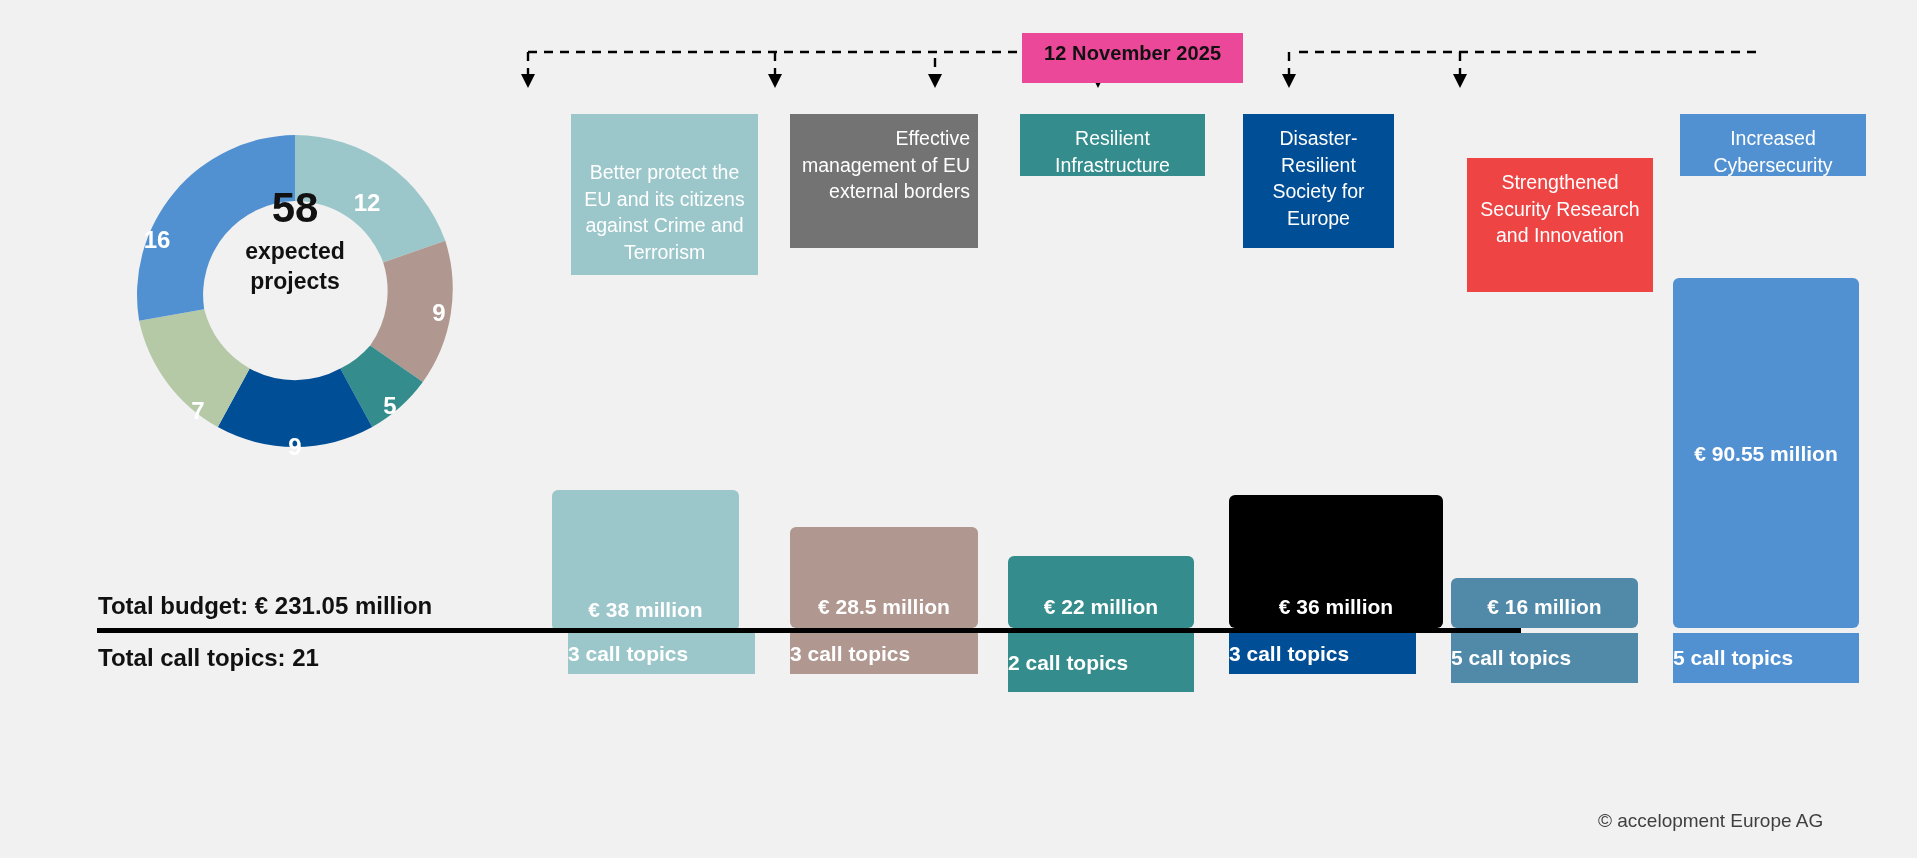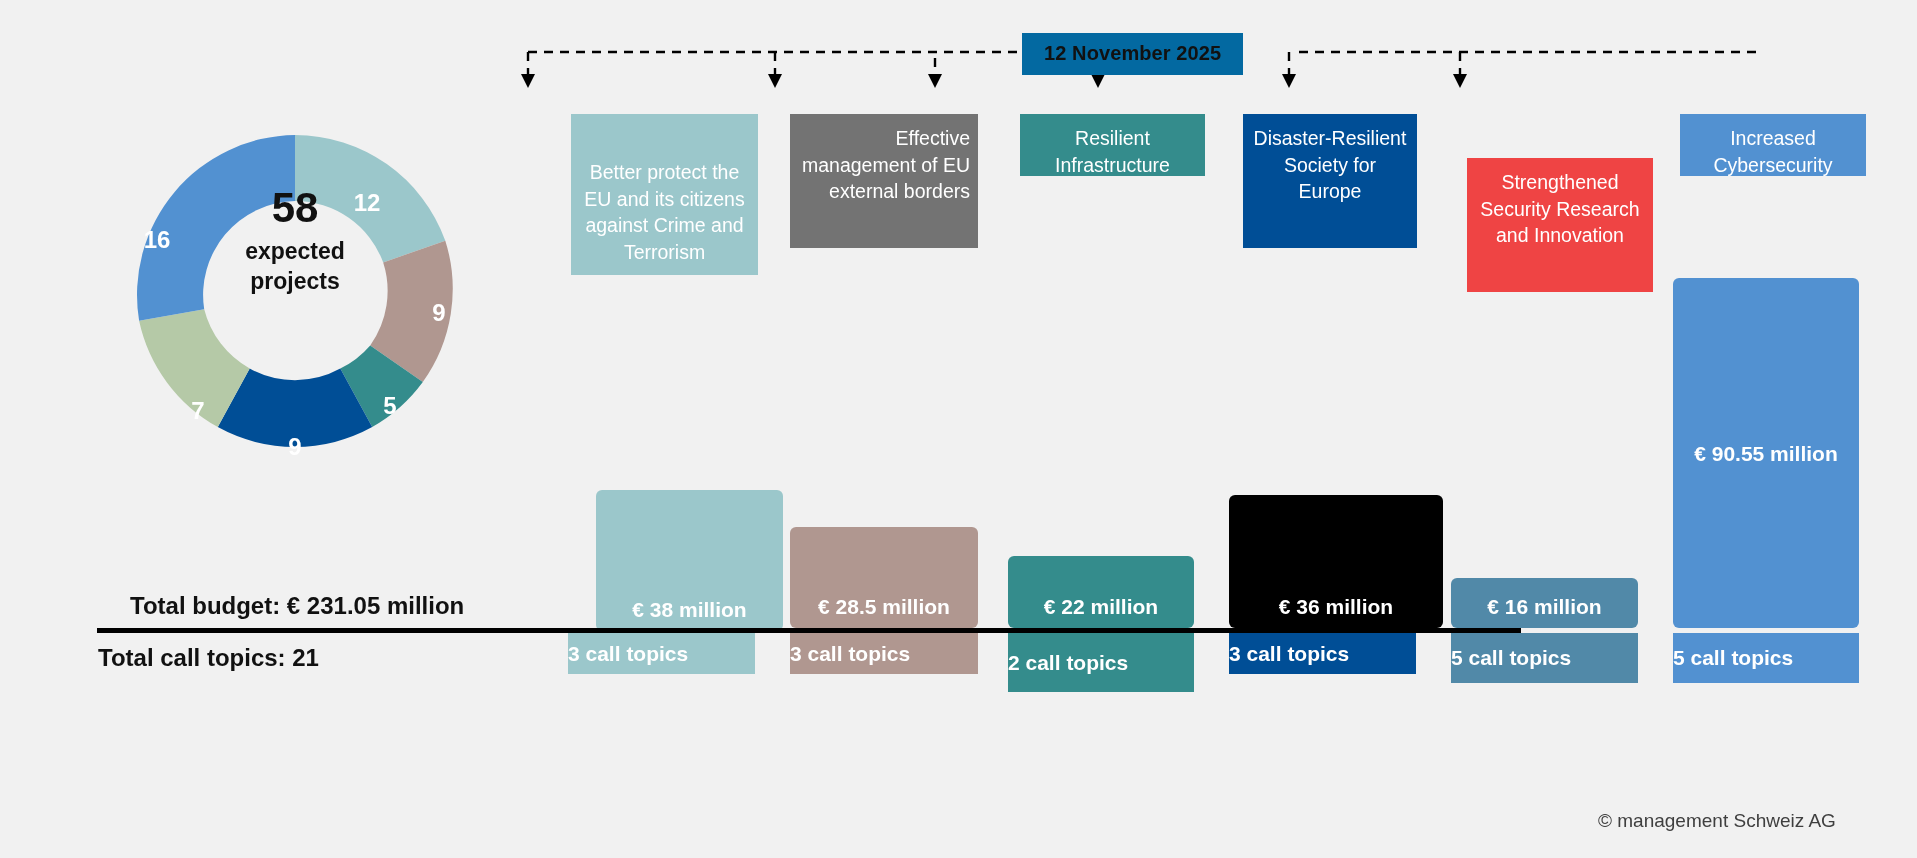--- a/index.html
+++ b/index.html
@@ -48,22 +48,22 @@
   #timeline-layer {
     position: absolute;
     left: 0; top: 0;
     width: 1917px; height: 300px;
     pointer-events: none;
   }
   #date-badge {
     position: absolute;
     left: 1022px;
     top: 33px;
-    background: #0369a1;
-    padding: 9px 22px 10px 22px;
+    background: #ec4899;
+    padding: 9px 22px 18px 22px;
     font-size: 20px;
     font-weight: bold;
     color: #111;
     white-space: nowrap;
     letter-spacing: 0.1px;
   }
 
   
   .pillar-box {
     position: absolute;
@@ -116,21 +116,20 @@
     background: #000000;
   }
   #total-budget-label {
     position: absolute;
     left: 98px;
     top: 592px;
     font-size: 24px;
     font-weight: bold;
     color: #111;
     white-space: nowrap;
-    margin-left: 32px;
   }
   #total-topics-label {
     position: absolute;
     left: 98px;
     top: 644px;
     font-size: 24px;
     font-weight: bold;
     color: #111;
     white-space: nowrap;
   }
@@ -199,31 +198,31 @@
 
 <div class="pillar-box" style="left:571px; top:114px; width:187px; height:161px; background:#9bc7cb;align-items:flex-end;">
   <span>Better protect the EU and its citizens against Crime and Terrorism</span>
 </div>
 <div class="pillar-box" style="left:790px; top:114px; width:188px; height:134px; background:#737373;text-align:right;">
   <span>Effective management of EU external borders</span>
 </div>
 <div class="pillar-box" style="left:1020px; top:114px; width:185px; height:62px; background:#348c8c;">
   <span>Resilient Infrastructure</span>
 </div>
-<div class="pillar-box" style="left:1243px; top:114px; width:174px; height:134px; background:#004e96;">
+<div class="pillar-box" style="left:1243px; top:114px; width:151px; height:134px; background:#004e96;">
   <span>Disaster-Resilient Society for Europe</span>
 </div>
 <div class="pillar-box" style="left:1467px; top:114px; width:186px; height:134px; background:#ef4444;margin-top:44px;">
   <span>Strengthened Security Research and Innovation</span>
 </div>
 <div class="pillar-box" style="left:1680px; top:114px; width:186px; height:62px; background:#5291d1;">
   <span>Increased Cybersecurity</span>
 </div>
 
-<div class="bar-amount" style="left:596px; top:490px; width:187px; height:141px; background:#9bc7cb;">
+<div class="bar-amount" style="left:552px; top:490px; width:187px; height:141px; background:#9bc7cb;">
   <span>€ 38 million</span>
 </div>
 <div class="bar-amount" style="left:790px; top:527px; width:188px; height:101px; background:#b09790;">
   <span>€ 28.5 million</span>
 </div>
 <div class="bar-amount" style="left:1008px; top:556px; width:186px; height:72px; background:#348c8c;">
   <span>€ 22 million</span>
 </div>
 <div class="bar-amount" style="left:1229px; top:495px; width:214px; height:133px; background:#000000;">
   <span>€ 36 million</span>
@@ -251,13 +250,13 @@
 </div>
 <div class="bar-topics" style="left:1451px; top:633px; width:187px; height:50px; background:#5189a8;">
   <span>5 call topics</span>
 </div>
 <div class="bar-topics" style="left:1673px; top:633px; width:186px; height:50px; background:#5291d1;">
   <span>5 call topics</span>
 </div>
 
 <div id="total-budget-label">Total budget: € 231.05 million</div>
 <div id="total-topics-label">Total call topics: 21</div>
-<div id="copyright">© management Schweiz AG</div>
+<div id="copyright">© accelopment Europe AG</div>
 
 </body></html>

